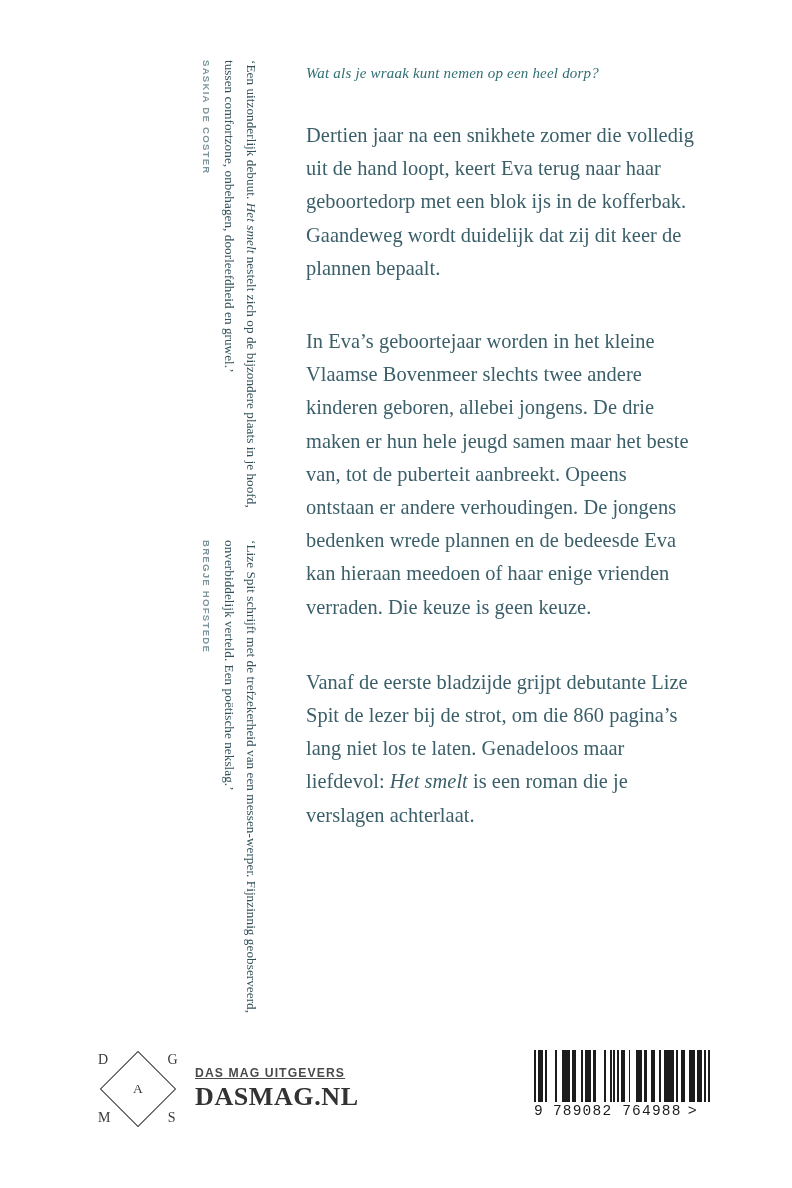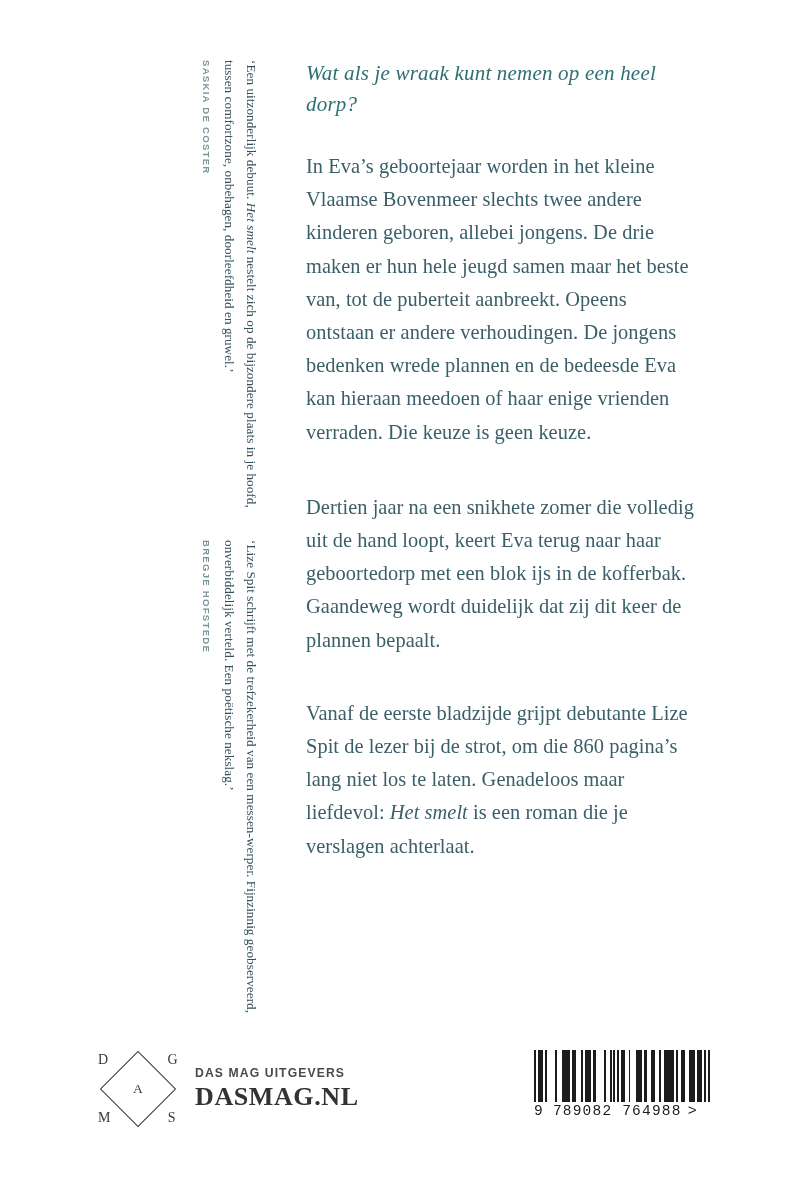--- a/index.html
+++ b/index.html
@@ -69,21 +69,21 @@
   
   .main-col {
     position: absolute;
     left: 306px;
     top: 58px;
     width: 392px;
   }
 
   .headline {
     font-style: italic;
-    font-size: 21px;
+    font-size: 15px;
     line-height: 31px;
     color: #2f6e72;
     margin: 0 0 30px 0;
     letter-spacing: 0.2px;
   }
 
   .para {
     font-size: 20.4px;
     line-height: 33.2px;
     color: #3b5f69;
@@ -152,20 +152,21 @@
     padding-bottom: 2px;
   }
   .pub-line1 {
     font-family: "Liberation Sans", "DejaVu Sans", sans-serif;
     font-size: 12.2px;
     font-weight: 700;
     letter-spacing: 1.1px;
     color: #4a4a4a;
     display: block;
     margin-bottom: 3px;
+    text-decoration: underline;
   }
   .pub-line2 {
     font-family: "Liberation Serif", "DejaVu Serif", serif;
     font-size: 26px;
     font-weight: 700;
     letter-spacing: 0.6px;
     color: #333333;
     display: block;
     line-height: 28px;
   }
@@ -216,23 +217,23 @@
     <span class="blurb-text">‘Lize Spit schrijft met de trefzekerheid van een messen-werper. Fijnzinnig geobserveerd, onverbiddelijk verteld. Een poëtische nekslag.’</span>
     <span class="blurb-attr">BREGJE HOFSTEDE</span>
   </div>
 
 </div>
 
 <div class="main-col">
 
   <p class="headline">Wat als je wraak kunt nemen op een heel dorp?</p>
 
+  <p class="para p2">Dertien jaar na een snikhete zomer die volledig uit de hand loopt, keert Eva terug naar haar geboortedorp met een blok ijs in de kofferbak. Gaandeweg wordt duidelijk dat zij dit keer de plannen bepaalt.</p>
+
   <p class="para p1">In Eva’s geboortejaar worden in het kleine Vlaamse Bovenmeer slechts twee andere kinderen geboren, allebei jongens. De drie maken er hun hele jeugd samen maar het beste van, tot de puberteit aanbreekt. Opeens ontstaan er andere verhoudingen. De jongens bedenken wrede plannen en de bedeesde Eva kan hieraan meedoen of haar enige vrienden verraden. Die keuze is geen keuze.</p>
-
-  <p class="para p2">Dertien jaar na een snikhete zomer die volledig uit de hand loopt, keert Eva terug naar haar geboortedorp met een blok ijs in de kofferbak. Gaandeweg wordt duidelijk dat zij dit keer de plannen bepaalt.</p>
 
   <p class="para"><span>Vanaf de eerste bladzijde grijpt debutante Lize Spit de lezer bij de strot, om die 860 pagina’s lang niet los te laten. Genadeloos maar liefdevol: </span><em>Het smelt</em><span> is een roman die je verslagen achterlaat.</span></p>
 
 </div>
 
 <div class="footer">
 
   <div class="publisher">
 
     <div class="logo-mark">

